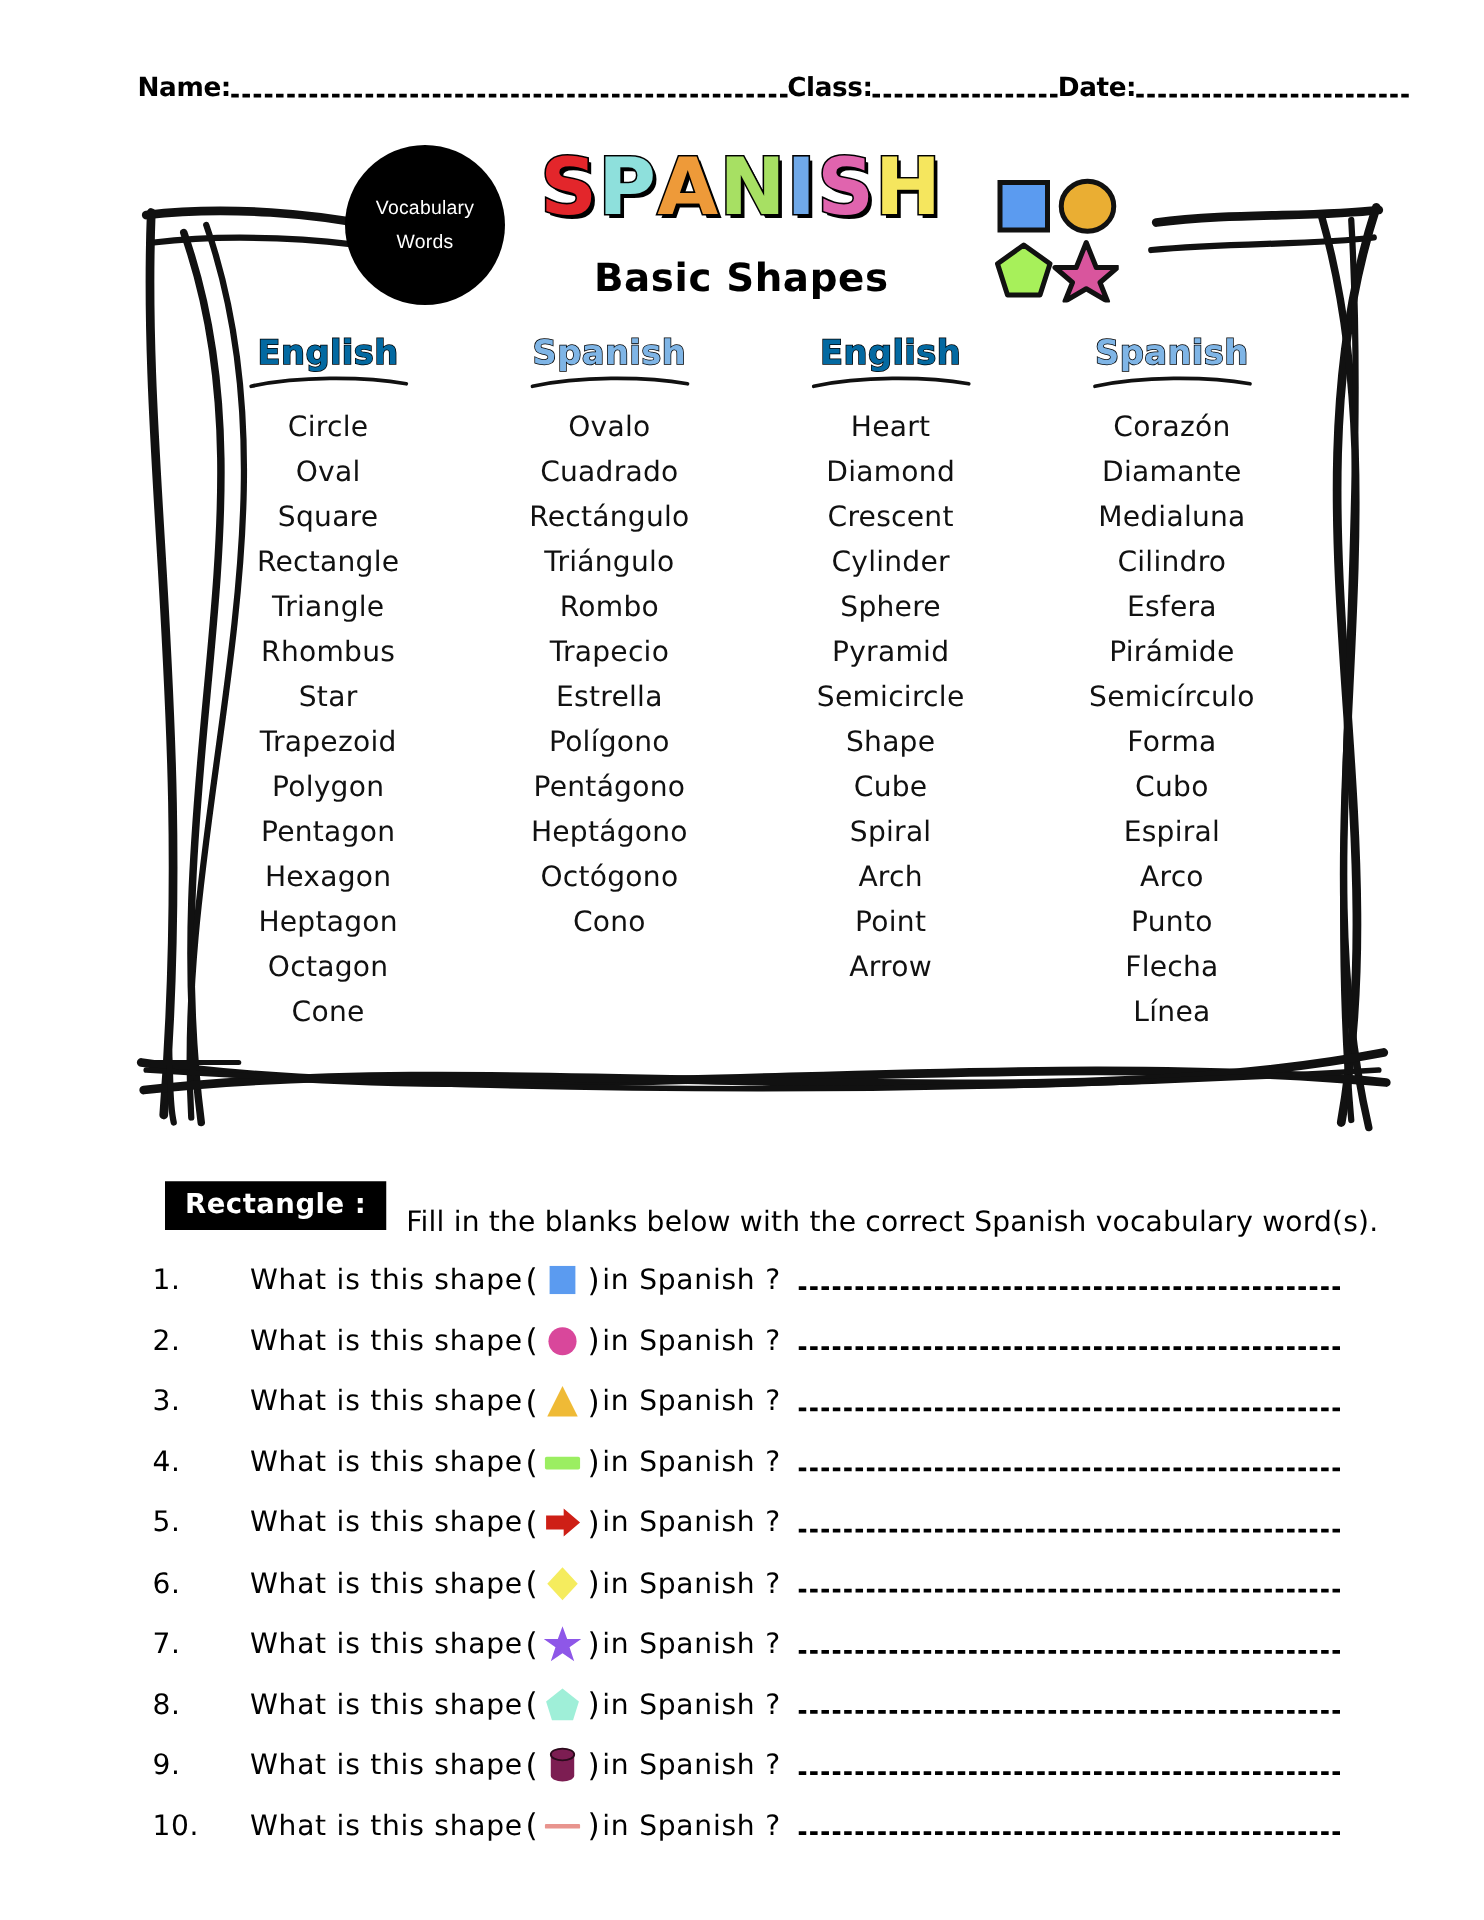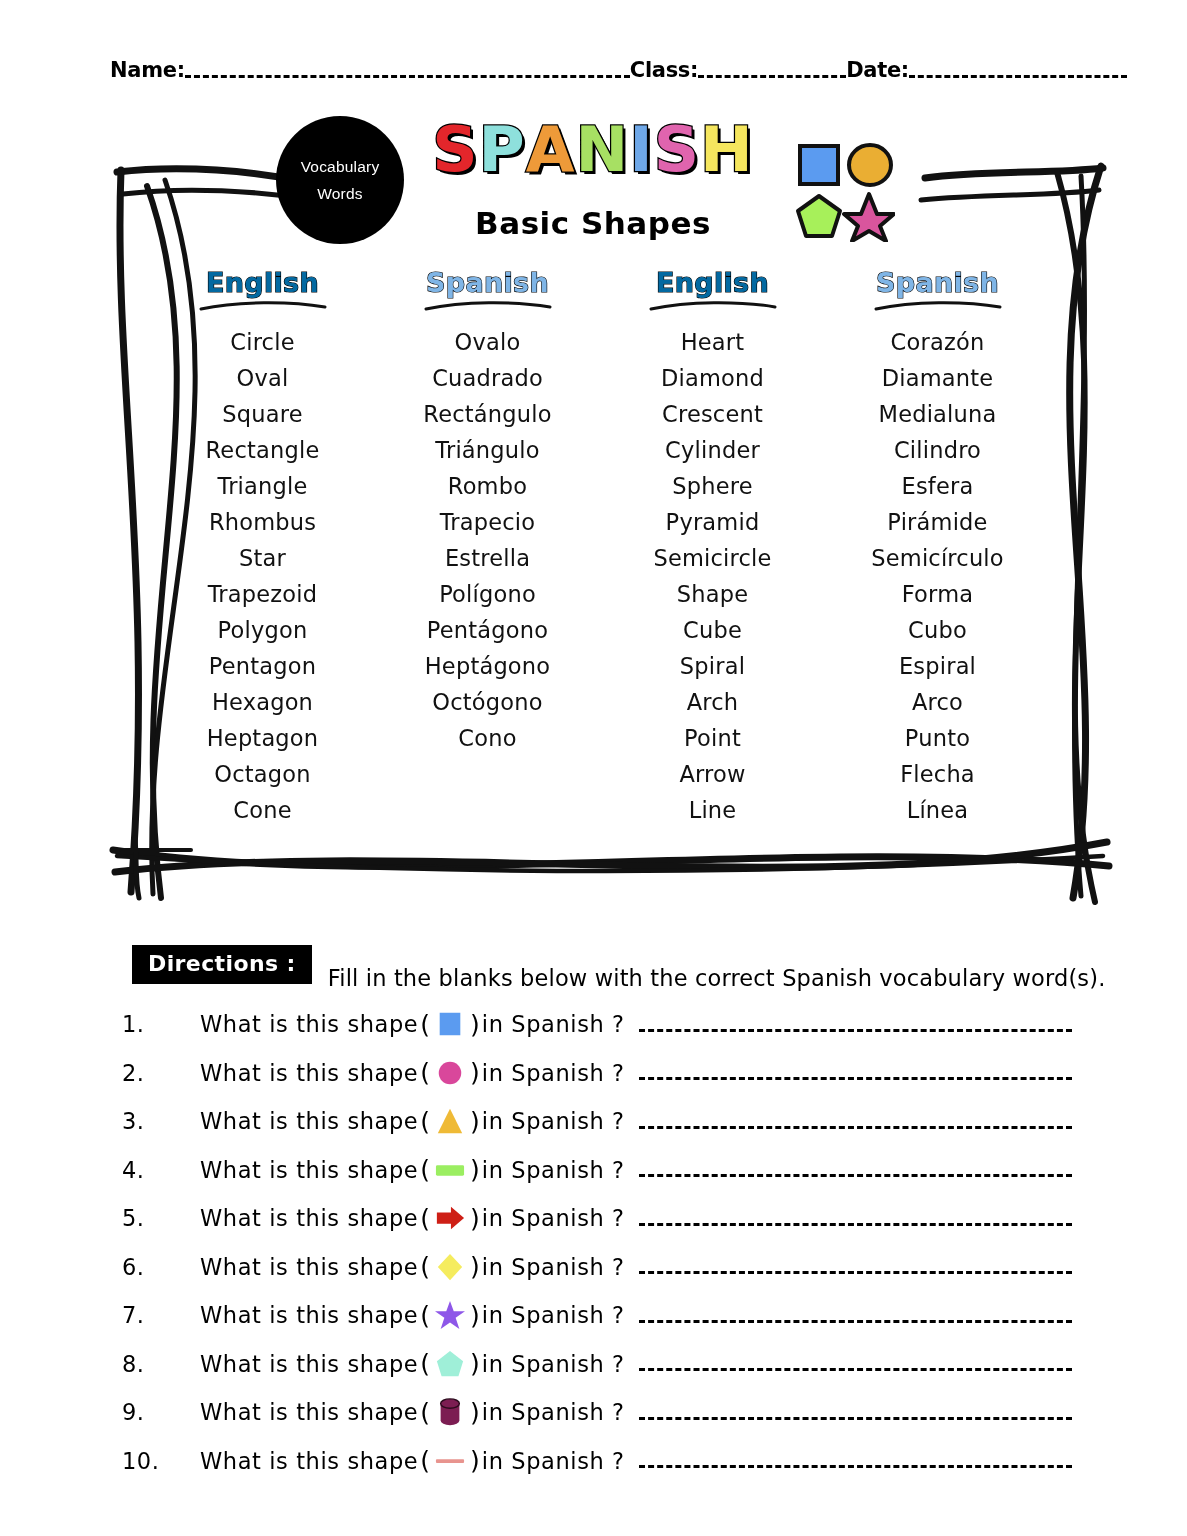--- a/index.html
+++ b/index.html
@@ -326,21 +326,20 @@
         <div class="word">Cylinder</div>
         <div class="word">Sphere</div>
         <div class="word">Pyramid</div>
         <div class="word">Semicircle</div>
         <div class="word">Shape</div>
         <div class="word">Cube</div>
         <div class="word">Spiral</div>
         <div class="word">Arch</div>
         <div class="word">Point</div>
         <div class="word">Arrow</div>
-        <div class="word">Line</div>
       </div>
   </div>
   <div class="vcol">
     <div class="colhead spa">Spanish</div>
     <div class="headrule">
       <svg width="130" height="12" viewBox="0 0 130 12">
           <path d="M3 9 C 40 1, 92 1, 127 7" fill="none" stroke="#111" stroke-width="3" stroke-linecap="round"></path>
         </svg>
     </div>
     <div class="wordlist">
@@ -356,21 +355,21 @@
         <div class="word">Espiral</div>
         <div class="word">Arco</div>
         <div class="word">Punto</div>
         <div class="word">Flecha</div>
         <div class="word">Línea</div>
       </div>
   </div>
 </div>
 
 <div class="dir-row">
-  <div class="dir-tag">Directions :</div>
+  <div class="dir-tag">Rectangle :</div>
   <div class="dir-text">Fill in the blanks below with the correct Spanish vocabulary word(s).</div>
 </div>
 
 <div class="questions">
     <div class="qrow">
       <span class="qnum">1.</span>
       <span class="qtext-a">What is this shape </span>
       <span class="paren">(</span>
       <span class="qshape">
         <svg viewBox="0 0 32 32" width="30" height="30">

